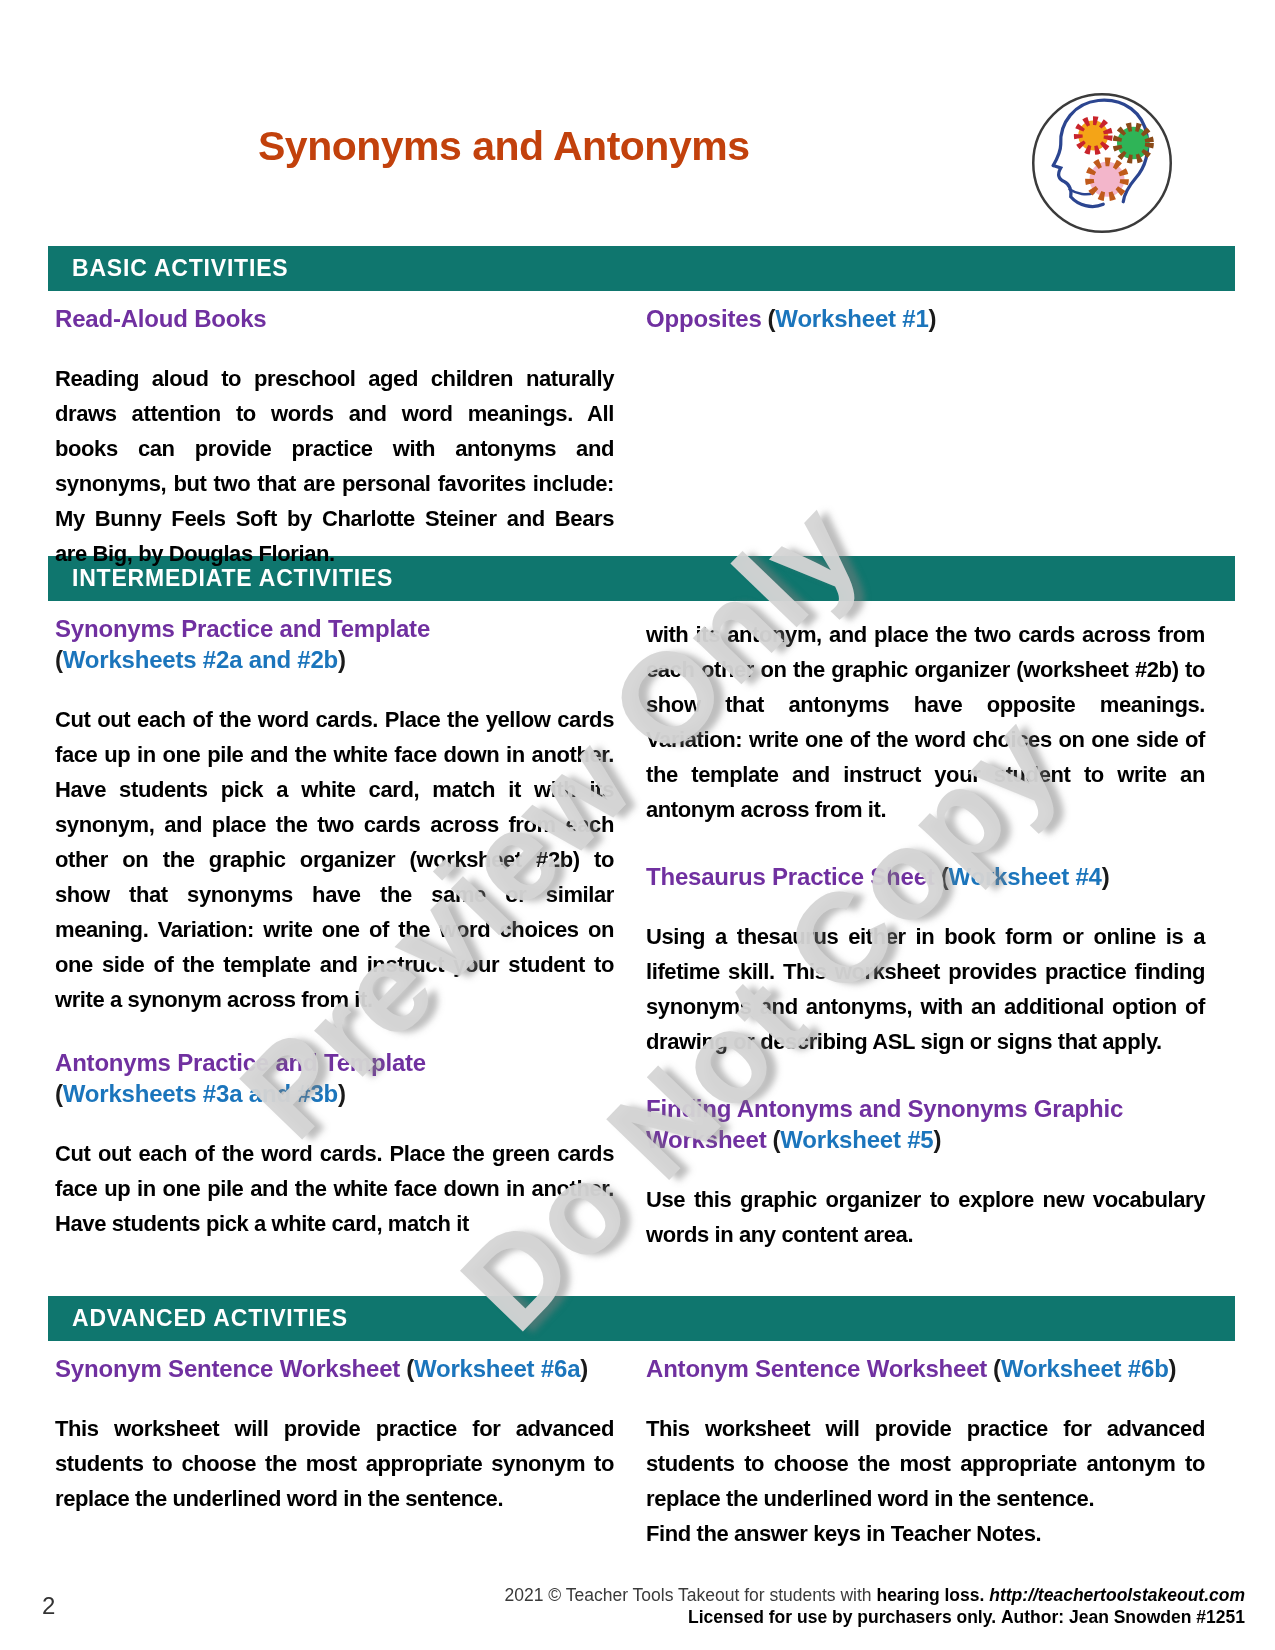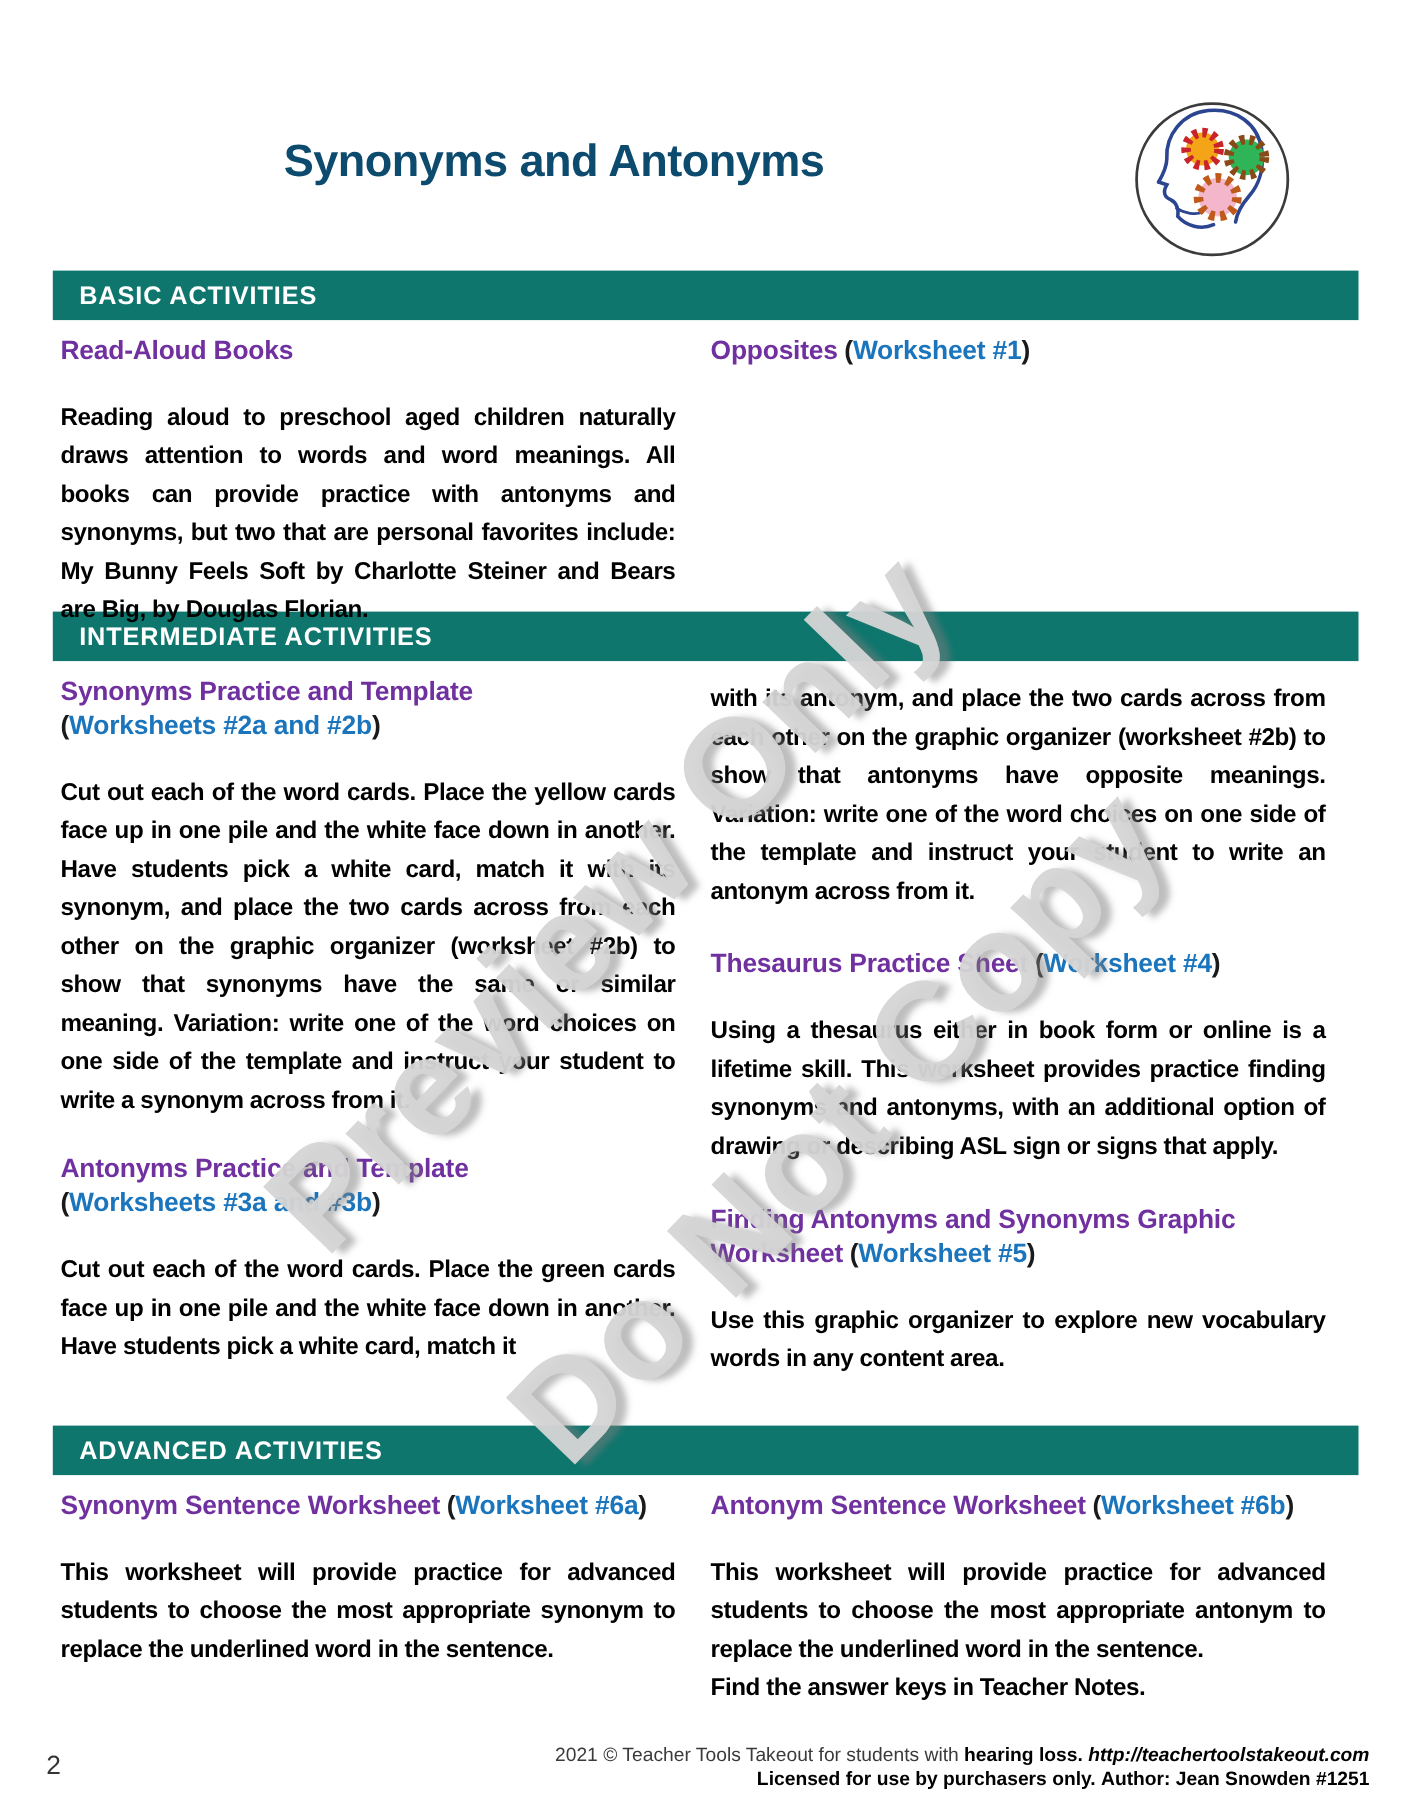--- a/index.html
+++ b/index.html
@@ -8,21 +8,21 @@
     width:1275px;height:1650px;
     background:#ffffff;
     font-family:"Liberation Sans", sans-serif;
     overflow:hidden;
   }
   
   .header{position:relative;height:246px;}
   .doc-title{
     position:absolute;left:258px;top:126px;
     font-size:41px;font-weight:700;letter-spacing:-0.5px;
-    color:#0c4a6e;line-height:1;
+    color:#c2410c;line-height:1;
   }
   .logo{position:absolute;left:1024px;top:88px;width:156px;height:150px;}
   
   .bar{
     margin-left:48px;margin-right:40px;height:45px;
     background:#0f766e;
     display:flex;align-items:center;
     padding-left:24px;box-sizing:border-box;
   }
   .bar-label{

